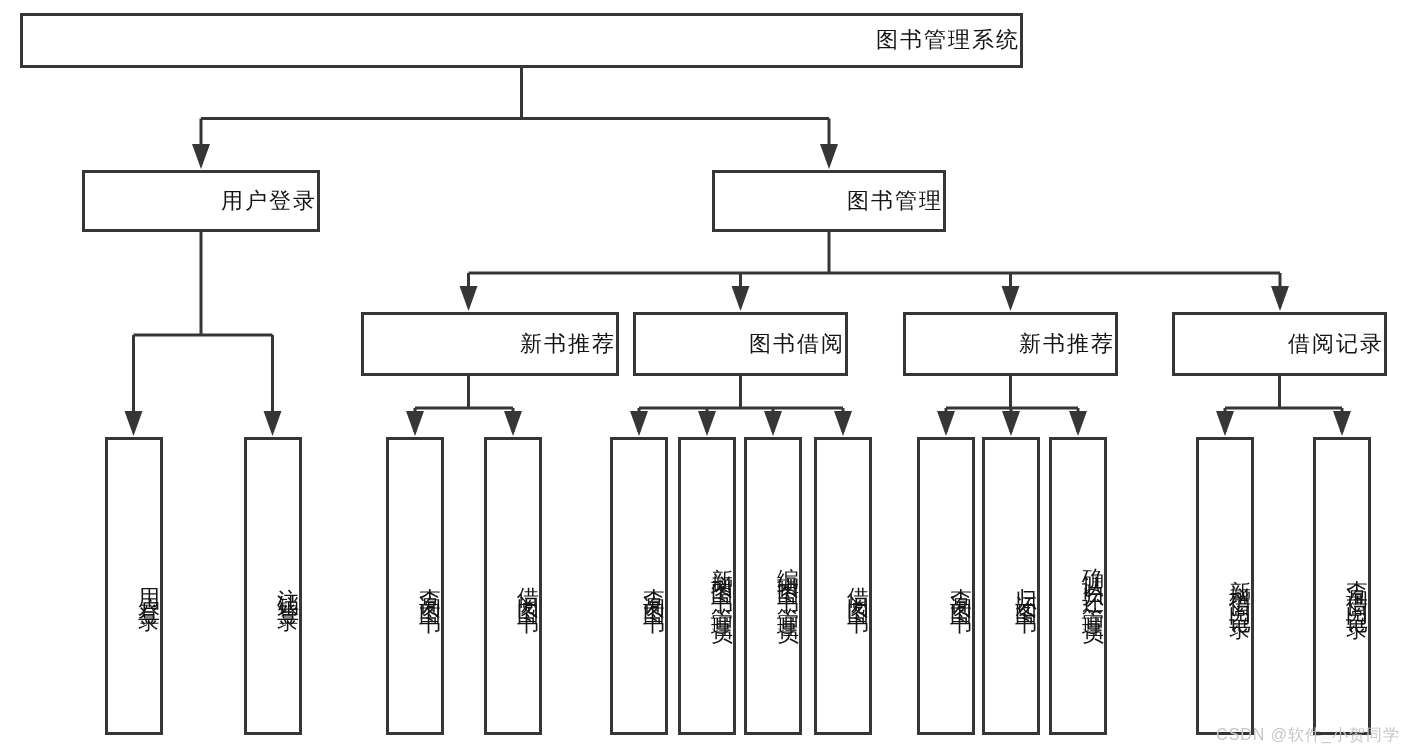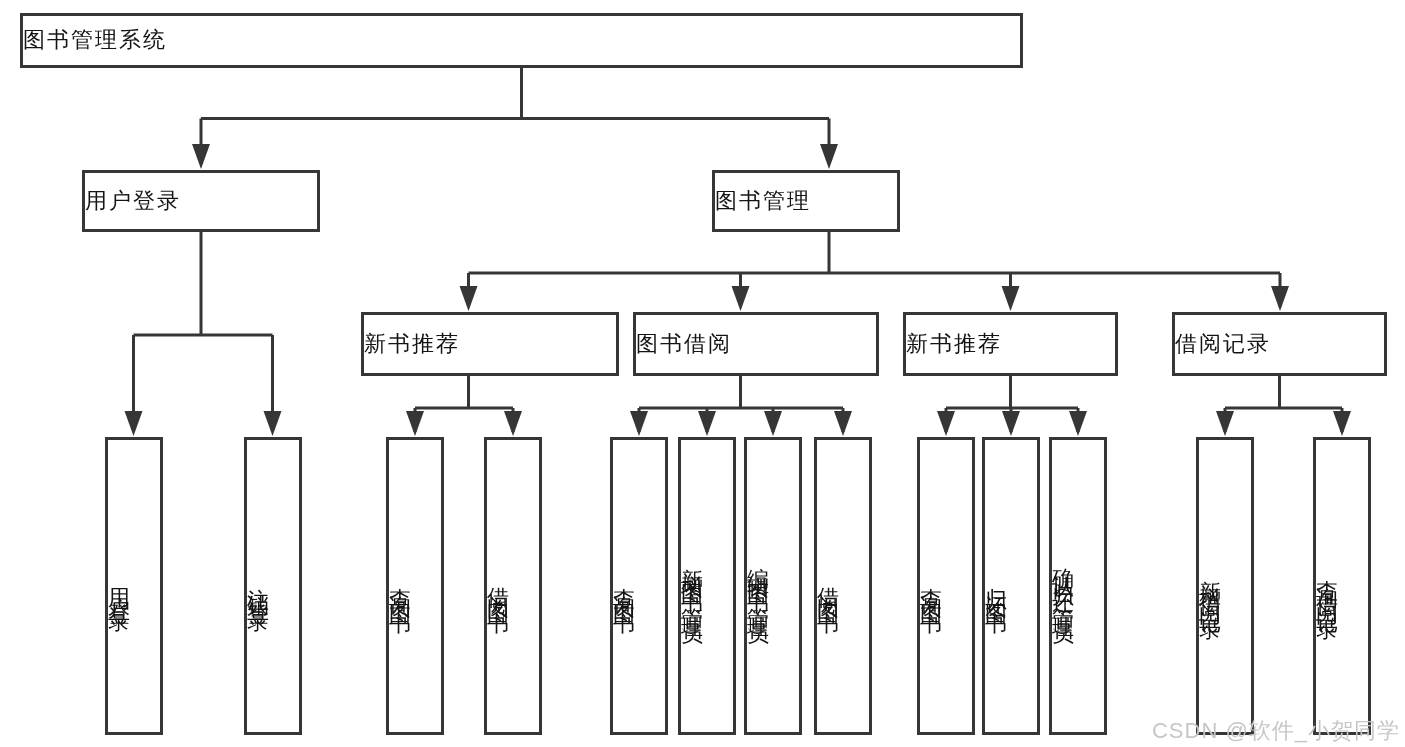--- a/index.html
+++ b/index.html
@@ -7,33 +7,33 @@
     position:relative;width:1405px;height:747px;overflow:hidden;
     background:var(--background,#ffffff);
     font-family:"Liberation Sans",sans-serif;
   }
   svg.connector{position:absolute;left:0;top:0;width:1405px;height:747px;}
   svg.connector path{stroke:var(--line,#363636);stroke-width:3;fill:none;}
   svg.connector polygon{fill:var(--line,#363636);stroke:none;}
   .box{
     position:absolute;box-sizing:border-box;background:#ffffff;
     border:3px solid var(--line,#363636);
-    display:flex;align-items:center;justify-content:flex-start;
+    display:flex;align-items:center;justify-content:flex-end;
   }
   .lbl{
     color:var(--text,#141414);font-size:22px;letter-spacing:2px;
     white-space:nowrap;line-height:1.2;
   }
   .v .lbl{
     writing-mode:vertical-rl;text-orientation:mixed;
     white-space:normal;letter-spacing:8px;line-height:1;
   }
   .watermark{
     position:absolute;right:5px;bottom:1px;z-index:5;
-    font-size:22px;letter-spacing:1px;
+    font-size:16px;letter-spacing:1px;
     color:var(--watermark,#c6c6c6);
   }
 </style>
 </head>
 <body>
 
 <div class="canvas">
 
   <svg class="connector" viewBox="0 0 1405 747" aria-hidden="true">
 
@@ -71,28 +71,28 @@
     <polygon points="1333,411 1351,411 1342,436"></polygon>
   </svg>
 
   <div class="box h" style="left:20px;top:13px;width:1003px;height:55px">
     <span class="lbl">图书管理系统</span>
   </div>
 
   <div class="box h" style="left:82px;top:170px;width:238px;height:62px">
     <span class="lbl">用户登录</span>
   </div>
-  <div class="box h" style="left:712px;top:170px;width:188px;height:62px">
+  <div class="box h" style="left:712px;top:170px;width:234px;height:62px">
     <span class="lbl">图书管理</span>
   </div>
 
   <div class="box h" style="left:361px;top:312px;width:258px;height:64px">
     <span class="lbl">新书推荐</span>
   </div>
-  <div class="box h" style="left:633px;top:312px;width:246px;height:64px">
+  <div class="box h" style="left:633px;top:312px;width:215px;height:64px">
     <span class="lbl">图书借阅</span>
   </div>
   <div class="box h" style="left:903px;top:312px;width:215px;height:64px">
     <span class="lbl">新书推荐</span>
   </div>
   <div class="box h" style="left:1172px;top:312px;width:215px;height:64px">
     <span class="lbl">借阅记录</span>
   </div>
 
   <div class="box v" style="left:105px;top:437px;width:58px;height:298px">

